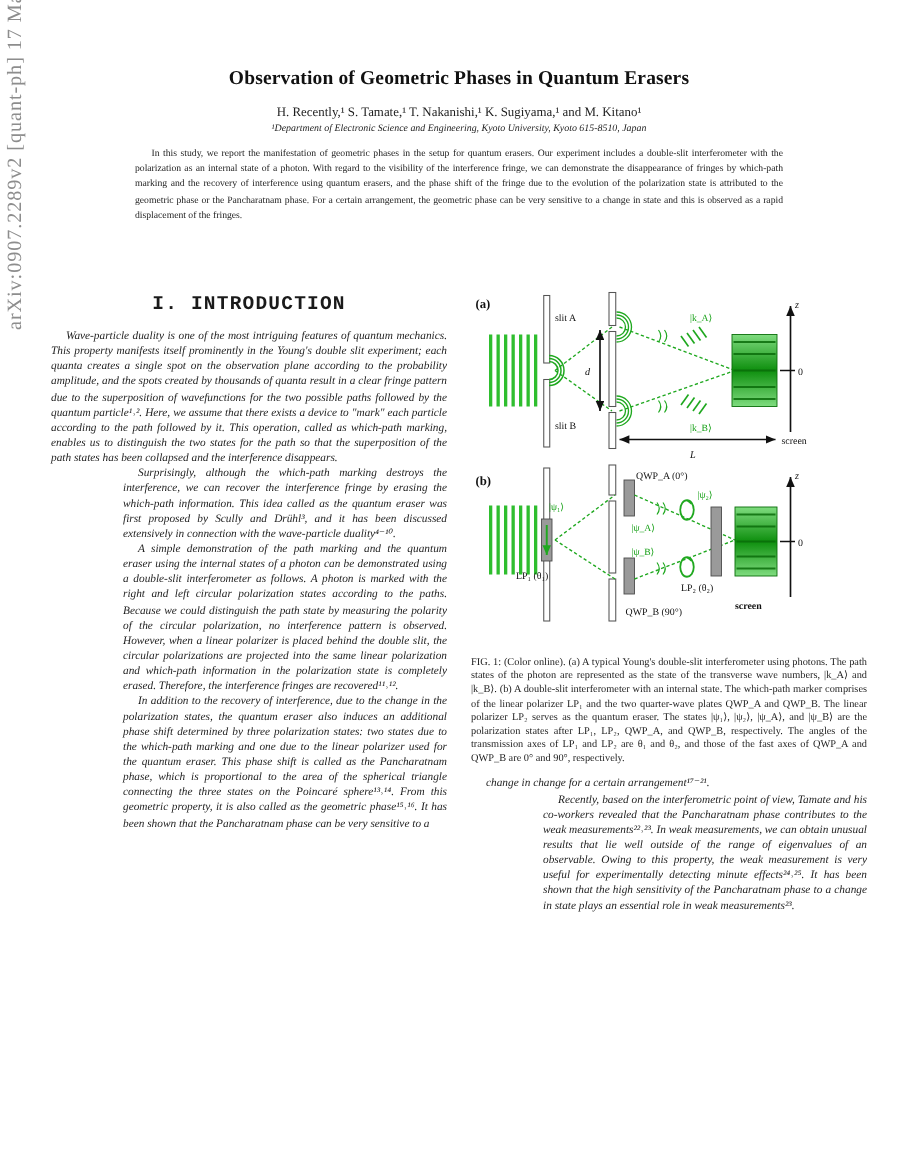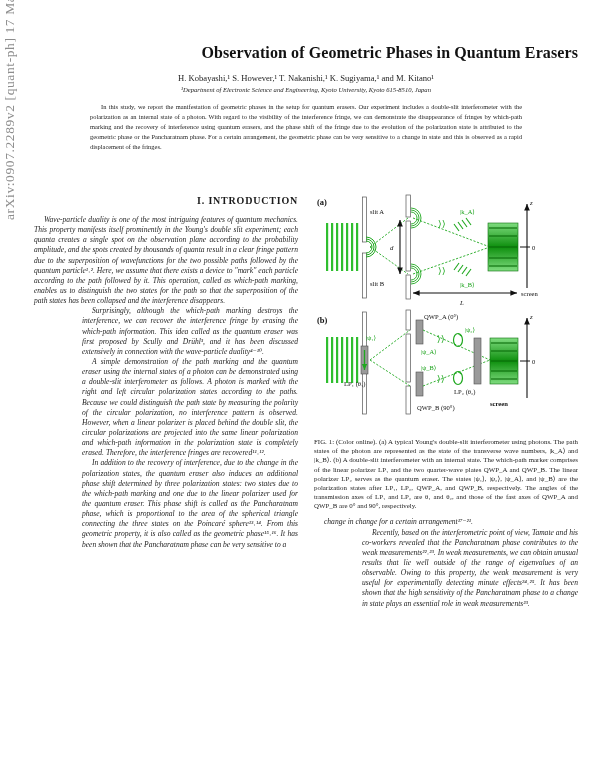--- a/index.html
+++ b/index.html
@@ -36,22 +36,22 @@
   
   #page {
     position: absolute;
     left: 34px;
     top: 0;
     width: 544px;
     height: 776px;
   }
 
   #title {
-    text-align: right;
-    font-size: 16px;
+    text-align: center;
+    font-size: 13px;
     font-weight: bold;
     margin-top: 44px;
     letter-spacing: 0.1px;
     color: #111;
   }
 
   #authors {
     text-align: center;
     font-size: 8.6px;
     margin-top: 9px;
@@ -79,25 +79,26 @@
     position: absolute;
     top: 186px;
     left: 0;
     width: 544px;
     display: flex;
     gap: 16px;
   }
   .col { width: 264px; }
 
   .sec-head {
-    text-align: right;
-    font-size: 10px;
+    text-align: center;
+    font-size: 13px;
     font-weight: bold;
     letter-spacing: 0.8px;
     margin: 9px 0 9px 0;
+    font-family: Liberation Mono, monospace;
   }
 
   p.body {
     font-size: 7.55px;
     line-height: 1.345;
     text-align: justify;
     margin: 0;
     text-indent: 10px;
     color: #1d1d1d;
     hyphens: auto;
@@ -146,21 +147,21 @@
   }
 </style>
 </head>
 <body>
 
 <div id="arxiv-stamp">arXiv:0907.2289v2  [quant-ph]  17 Mar 2011</div>
 
 <div id="page">
 
   <h1 id="title">Observation of Geometric Phases in Quantum Erasers</h1>
-  <div id="authors">H. Kobayashi,¹ S. However,¹ T. Nakanishi,¹ K. Sugiyama,¹ and M. Kitano¹</div>
+  <div id="authors">H. Recently,¹ S. Tamate,¹ T. Nakanishi,¹ K. Sugiyama,¹ and M. Kitano¹</div>
   <div id="affil">¹Department of Electronic Science and Engineering, Kyoto University, Kyoto 615-8510, Japan</div>
 
   <div id="abstract">
     <span class="indent">In this study, we report the manifestation of geometric phases in the setup for quantum erasers. Our experiment includes a double-slit interferometer with the polarization as an internal state of a photon. With regard to the visibility of the interference fringe, we can demonstrate the disappearance of fringes by which-path marking and the recovery of interference using quantum erasers, and the phase shift of the fringe due to the evolution of the polarization state is attributed to the geometric phase or the Pancharatnam phase. For a certain arrangement, the geometric phase can be very sensitive to a change in state and this is observed as a rapid displacement of the fringes.</span>
   </div>
 
   <div id="columns">
 
     <div class="col">
       <div class="sec-head">I.   INTRODUCTION</div>

